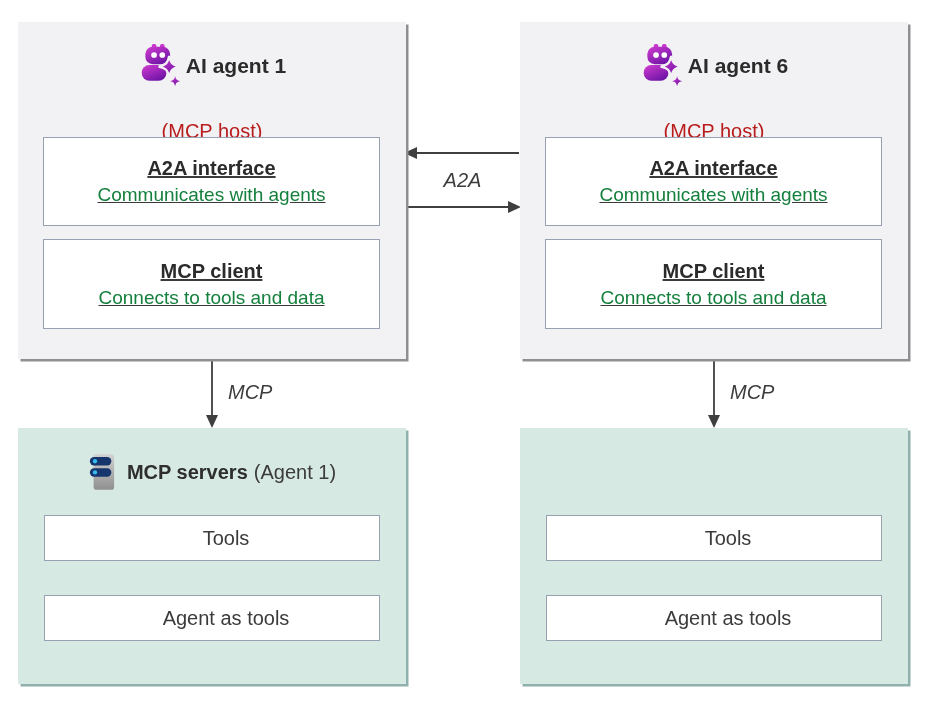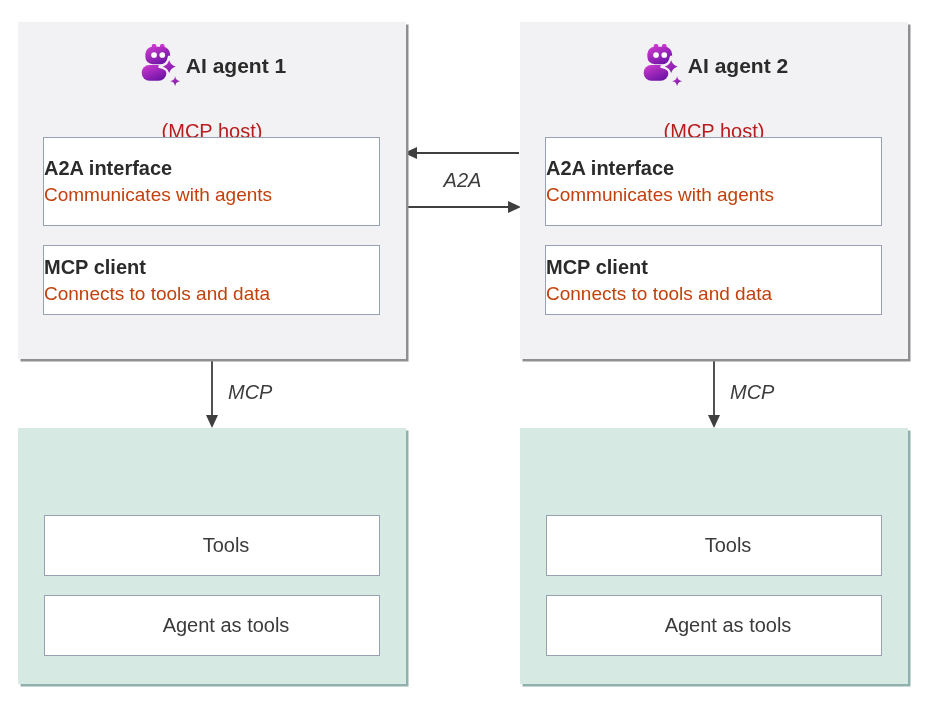--- a/index.html
+++ b/index.html
@@ -63,26 +63,28 @@
   }
 
   .module-box {
     position: absolute;
     left: 25px;
     width: 337px;
     background: #ffffff;
     border: 1px solid #97a1b1;
     display: flex;
     flex-direction: column;
-    justify-content: center;
+    align-items: center;
+    justify-content: center;
+    text-decoration: underline;
   }
   .module-box.first  { top: 115px; height: 89px; }
-  .module-box.second { top: 223px; height: 70px; }
+  .module-box.second { top: 217px; height: 90px; }
   .module-title { font-size: 20px; font-weight: bold; color: #2b2b2b; line-height: 27px; }
-  .module-desc  { font-size: 19px; color: #c2410c; line-height: 26px; }
+  .module-desc  { font-size: 19px; color: #15803d; line-height: 26px; }
 
   
   .servers-box {
     position: absolute;
     top: 428px;
     width: 388px;
     height: 256px;
     background: #d6e9e3;
     box-shadow: 2.5px 2.5px 0 0 #8fb1ad;
   }
@@ -98,21 +100,21 @@
     gap: 11px;
   }
   .servers-title { font-size: 20px; color: #2e2e2e; white-space: nowrap; }
   .servers-title .bold { font-weight: bold; }
   .servers-title .suffix { font-weight: normal; margin-left: 6px; color: #3b3b3b; }
 
   .server-module {
     position: absolute;
     left: 26px;
     width: 336px;
-    height: 61px;
+    height: 46px;
     background: #ffffff;
     border: 1px solid #97a1b1;
     display: flex;
     align-items: center;
     justify-content: center;
     font-size: 20px;
     color: #3b3b3b;
     padding-left: 28px;
   }
   .server-module.first  { top: 87px; }
@@ -193,35 +195,53 @@
           <rect x="15" y="0" width="5" height="6" rx="2" fill="#c935cd"></rect>
           <rect x="24" y="0" width="5" height="6" rx="2" fill="#c935cd"></rect>
           <rect x="8" y="3" width="27" height="19" rx="8" fill="url(#rg2)"></rect>
           <circle cx="17.5" cy="12" r="3.1" fill="#ffffff"></circle>
           <circle cx="26.5" cy="12" r="3.1" fill="#ffffff"></circle>
           <rect x="4" y="23" width="27" height="17" rx="8.5" fill="url(#rg2)"></rect>
           <path d="M34 13 C35.7 21 37.6 22.9 45.5 24.6 C37.6 26.3 35.7 28.2 34 36.2 C32.3 28.2 30.4 26.3 22.5 24.6 C30.4 22.9 32.3 21 34 13 Z" fill="url(#rg2)" stroke="#f2f2f4" stroke-width="2.4"></path>
           <path d="M40.5 35 C41.3 38.8 42.2 39.7 46 40.5 C42.2 41.3 41.3 42.2 40.5 46 C39.7 42.2 38.8 41.3 35 40.5 C38.8 39.7 39.7 38.8 40.5 35 Z" fill="url(#rg2)"></path>
         </svg>
       </span>
-      <span class="agent-title">AI agent 2</span>
+      <span class="agent-title">AI agent 6</span>
     </div>
     <div class="agent-subtitle">(MCP host)</div>
 
     <div class="module-box first">
       <div class="module-title">A2A interface</div>
       <div class="module-desc">Communicates with agents</div>
     </div>
     <div class="module-box second">
       <div class="module-title">MCP client</div>
       <div class="module-desc">Connects to tools and data</div>
     </div>
   </section>
 
   <section class="servers-box left">
+    <div class="servers-header">
+      <span class="icon-wrap">
+        <svg width="28" height="40" viewBox="0 0 30 42">
+          <defs>
+            <linearGradient id="sg1" x1="0" y1="0" x2="0" y2="1">
+              <stop offset="0" stop-color="#d2d2d2"></stop>
+                <stop offset="1" stop-color="#8f8f8f"></stop>
+            </linearGradient>
+          </defs>
+          <rect x="6" y="2" width="22" height="38" rx="3" fill="url(#sg1)"></rect>
+          <rect x="2" y="5" width="23" height="9" rx="4.5" fill="#17356d"></rect>
+          <circle cx="7.5" cy="9.5" r="2.3" fill="#35bdf0"></circle>
+          <rect x="2" y="17" width="23" height="9" rx="4.5" fill="#17356d"></rect>
+          <circle cx="7.5" cy="21.5" r="2.3" fill="#35bdf0"></circle>
+        </svg>
+      </span>
+      <span class="servers-title"><span class="bold">MCP servers</span><span class="suffix">(Agent 1)</span></span>
+    </div>
     <div class="server-module first">Tools</div>
     <div class="server-module second">Agent as tools</div>
   </section>
 
   <section class="servers-box right">
     <div class="server-module first">Tools</div>
     <div class="server-module second">Agent as tools</div>
   </section>
 
 </div>

